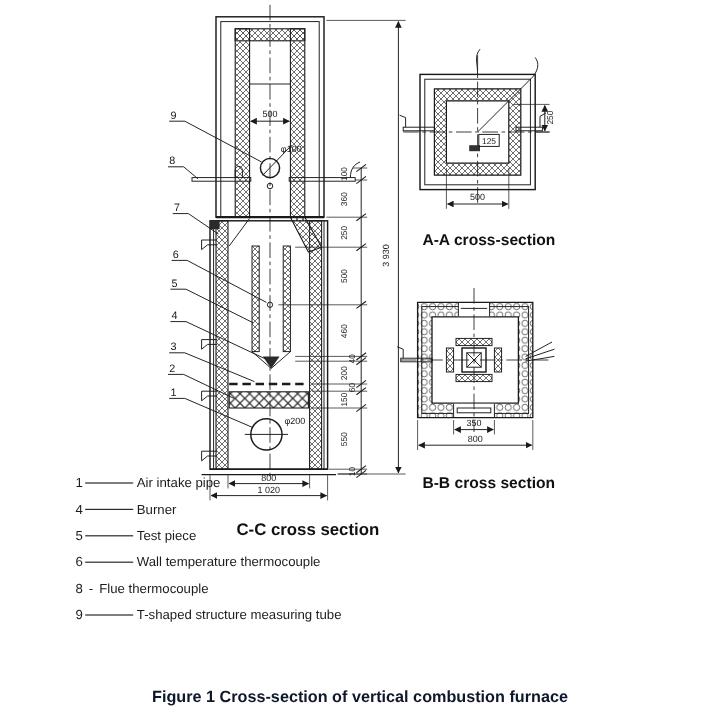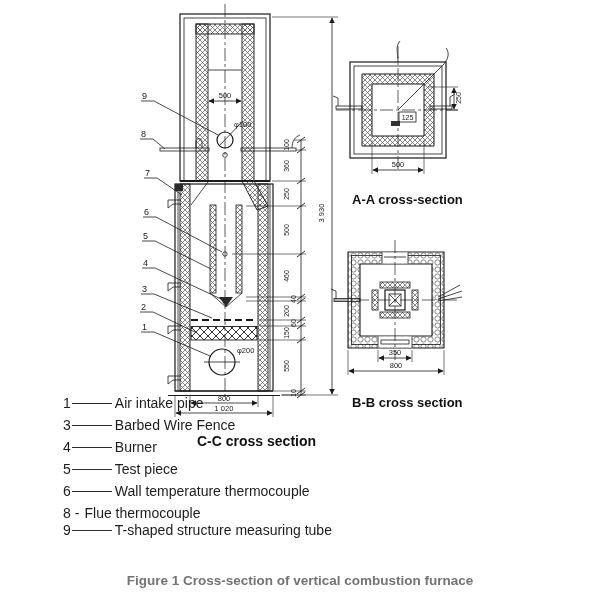--- a/index.html
+++ b/index.html
@@ -10,30 +10,30 @@
   .dimtxt{font-size:7.5px;}
   .dimtxt-sm{font-size:7px;}
   .callout{font-size:9px;}
   .seclabel{font-size:13px;font-weight:bold;fill:#111;}
   .dim{stroke:#1a1a1a;stroke-width:0.8;marker-start:url(#ar);marker-end:url(#ar);}
   .thin{stroke:#1a1a1a;stroke-width:0.8;fill:none;}
   .thin2{stroke:#1a1a1a;stroke-width:1.2;fill:none;}
   .cl{stroke:#1a1a1a;stroke-width:0.7;fill:none;stroke-dasharray:13 3 3 3;}
   .ext{stroke:#1a1a1a;stroke-width:0.6;fill:none;}
   .legend{position:absolute;left:63px;top:397px;width:479px;color:#1c1c1c;}
-  .lrow{font-size:14px;line-height:13px;margin-bottom:9px;}
+  .lrow{font-size:11px;line-height:13px;margin-bottom:9px;}
   .lrow:nth-child(6){margin-bottom:4px;}
   .lrow:nth-child(7){margin-bottom:2px;}
   .lrow:nth-child(8){margin-bottom:4px;text-align:center;}
   .lrow:nth-child(9){margin-bottom:0;}
   .lnum{display:inline-block;min-width:7px;}
   .ldash{display:inline-block;width:40px;height:1px;background:#2a2a2a;vertical-align:middle;margin:0 3px 2px 1px;}
   .lsep{margin:0 5px 0 4px;}
   .caption{position:absolute;left:0;right:0;top:573px;text-align:center;
-           font-size:13.5px;font-weight:bold;color:#737373;}
+           font-size:13.5px;font-weight:bold;color:#0f172a;}
 </style>
 </head>
 <body>
 
 <div id="stage">
 
 <svg width="600" height="600" viewBox="0 0 600 600">
   <defs>
     <pattern id="xh" patternUnits="userSpaceOnUse" width="5" height="5">
       <path d="M0,5 L5,0 M0,0 L5,5" stroke="#555" stroke-width="0.7" fill="none"></path>
@@ -266,21 +266,20 @@
     <line class="ext" x1="348" y1="350" x2="348" y2="375"></line>
     <line class="ext" x1="444" y1="350" x2="444" y2="375"></line>
     <line class="dim" x1="349" y1="371" x2="443" y2="371"></line>
     <text class="dimtxt" x="396" y="368" text-anchor="middle">800</text>
     <text class="seclabel" x="352" y="407">B-B cross section</text>
   </g>
 </svg>
 
 <div class="legend">
   <div class="lrow"><span class="lnum">1</span><span class="ldash"></span><span>Air intake pipe</span></div>
-  <div class="lrow"><span class="lnum">3</span><span class="ldash"></span><span>Barbed Wire Fence</span></div>
   <div class="lrow"><span class="lnum">4</span><span class="ldash"></span><span>Burner</span></div>
   <div class="lrow"><span class="lnum">5</span><span class="ldash"></span><span>Test piece</span></div>
   <div class="lrow"><span class="lnum">6</span><span class="ldash"></span><span>Wall temperature thermocouple</span></div>
   <div class="lrow"><span class="lnum">8</span><span class="lsep">-</span><span>Flue thermocouple</span></div>
   <div class="lrow"><span class="lnum">9</span><span class="ldash"></span><span>T-shaped structure measuring tube</span></div>
 </div>
 
 <div class="caption">Figure 1 Cross-section of vertical combustion furnace</div>
 
 </div>

